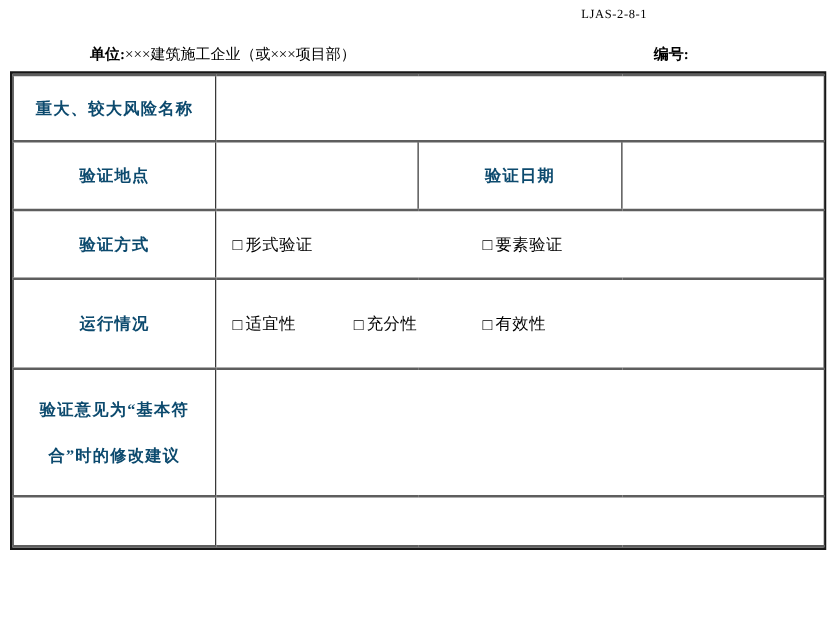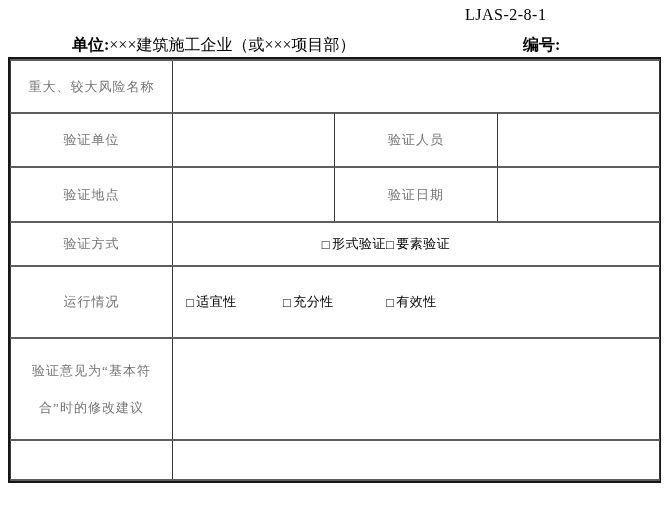--- a/index.html
+++ b/index.html
@@ -9,45 +9,45 @@
     font-family:"Liberation Serif","DejaVu Serif",serif;
   }
   
   .title-row{position:absolute;top:3px;left:0;width:667px;height:26px;}
   .doc-title{
     position:absolute;left:50%;transform:translateX(-50%);top:0;
     font-weight:bold;font-size:17px;letter-spacing:2.5px;white-space:nowrap;
   }
   .doc-code{
     position:absolute;left:465px;top:3px;
-    font-size:16px;letter-spacing:0.5px;white-space:nowrap;
+    font-size:10px;letter-spacing:0.5px;white-space:nowrap;
   }
-  .meta-row{position:absolute;top:35px;left:0;width:667px;height:18px;font-size:16px;}
+  .meta-row{position:absolute;top:35px;left:0;width:667px;height:18px;font-size:12px;}
   .unit-group{position:absolute;left:72px;top:0;white-space:nowrap;}
   .bold{font-weight:bold;}
   .number-label{position:absolute;left:523px;top:0;font-weight:bold;white-space:nowrap;}
 
   
   .tbl-wrap{
     position:absolute;left:8px;top:57px;width:649px;
     border:2px solid #161616;background:#fff;
   }
   table{border-collapse:collapse;table-layout:fixed;width:100%;font-size:13px;}
   td{
     border-left:1px solid #383838;border-right:1px solid #383838;
     border-top:2px solid #5e5e5e;border-bottom:2px solid #5e5e5e;
     padding:0;vertical-align:middle;overflow:hidden;
   }
-  td.lbl{text-align:center;letter-spacing:1px;color:#737373;}
+  td.lbl{text-align:center;letter-spacing:1px;color:#0c4a6e;font-weight:bold;}
   td.input-cell{background:#fff;}
   td.opts{text-align:left;padding-left:13px;}
   .opt{display:inline-block;vertical-align:middle;letter-spacing:0.5px;white-space:nowrap;cursor:default;}
   .w-a{width:97px;}
   .w-b{width:103px;}
-  .w-wide{width:200px;text-align:right;}
+  .w-wide{width:200px;}
   .cb{display:inline-block;margin-right:2px;font-size:13px;position:relative;top:0.5px;}
   .suggest-inner{width:130px;margin:0 auto;line-height:37px;text-align:center;letter-spacing:1px;}
 </style>
 </head>
 <body>
 
 <div class="title-row">
   <span class="doc-code">LJAS-2-8-1</span>
 </div>
 
@@ -64,35 +64,29 @@
         <col style="width:163px">
         <col style="width:162px">
       </colgroup>
 
   <tbody>
         <tr style="height:53px">
     <td class="lbl">重大、较大风险名称</td>
     <td class="input-cell" colspan="3"></td>
   </tr>
 
-  <tr style="height:54px">
-    <td class="lbl">验证单位</td>
-    <td class="input-cell"></td>
-    <td class="lbl">验证人员</td>
-    <td class="input-cell"></td>
-  </tr>
 
   <tr style="height:55px">
     <td class="lbl">验证地点</td>
     <td class="input-cell"></td>
     <td class="lbl">验证日期</td>
     <td class="input-cell"></td>
   </tr>
 
-  <tr style="height:44px">
+  <tr style="height:55px">
     <td class="lbl">验证方式</td>
     <td class="opts" colspan="3">
       <span class="opt w-wide"><span class="cb">□</span><span>形式验证</span></span><span class="opt"><span class="cb">□</span><span>要素验证</span></span>
     </td>
   </tr>
 
   <tr style="height:72px">
     <td class="lbl">运行情况</td>
     <td class="opts" colspan="3">
       <span class="opt w-a"><span class="cb">□</span><span>适宜性</span></span><span class="opt w-b"><span class="cb">□</span><span>充分性</span></span><span class="opt"><span class="cb">□</span><span>有效性</span></span>

